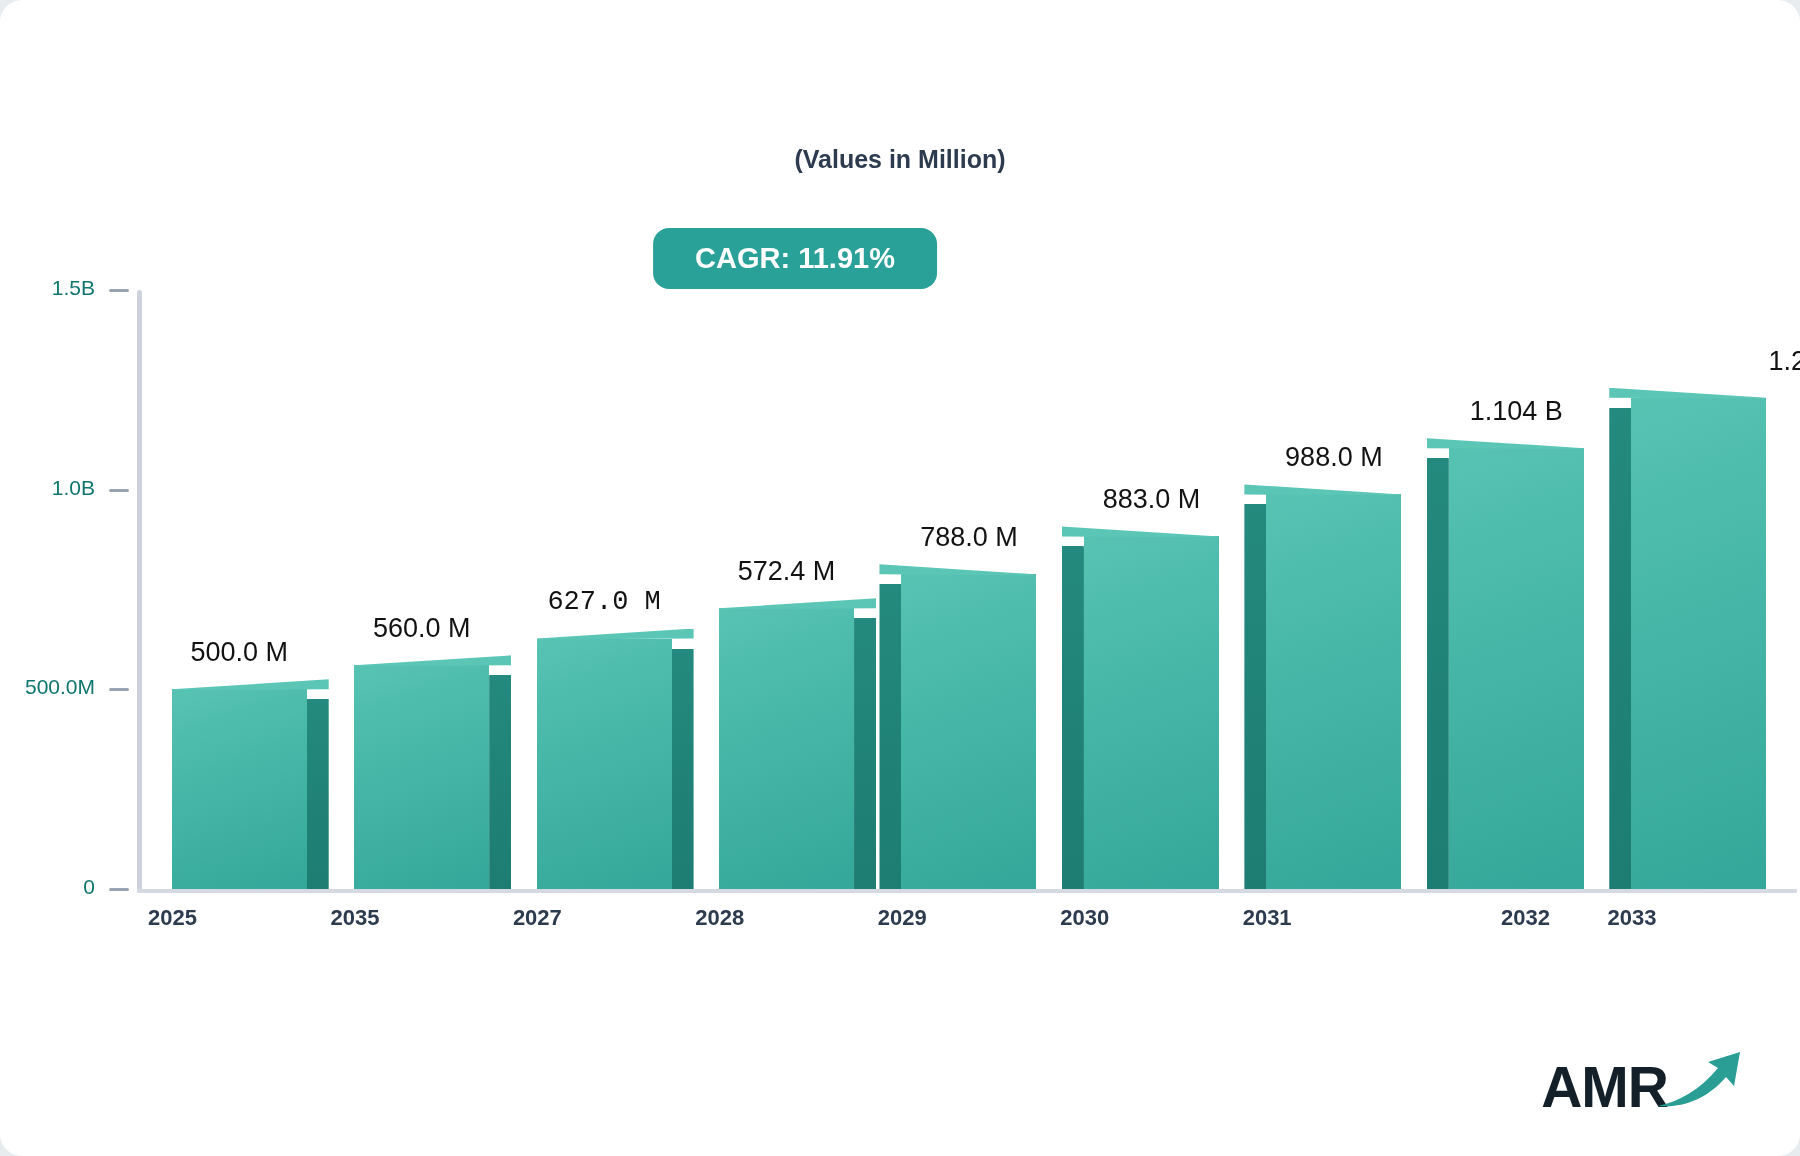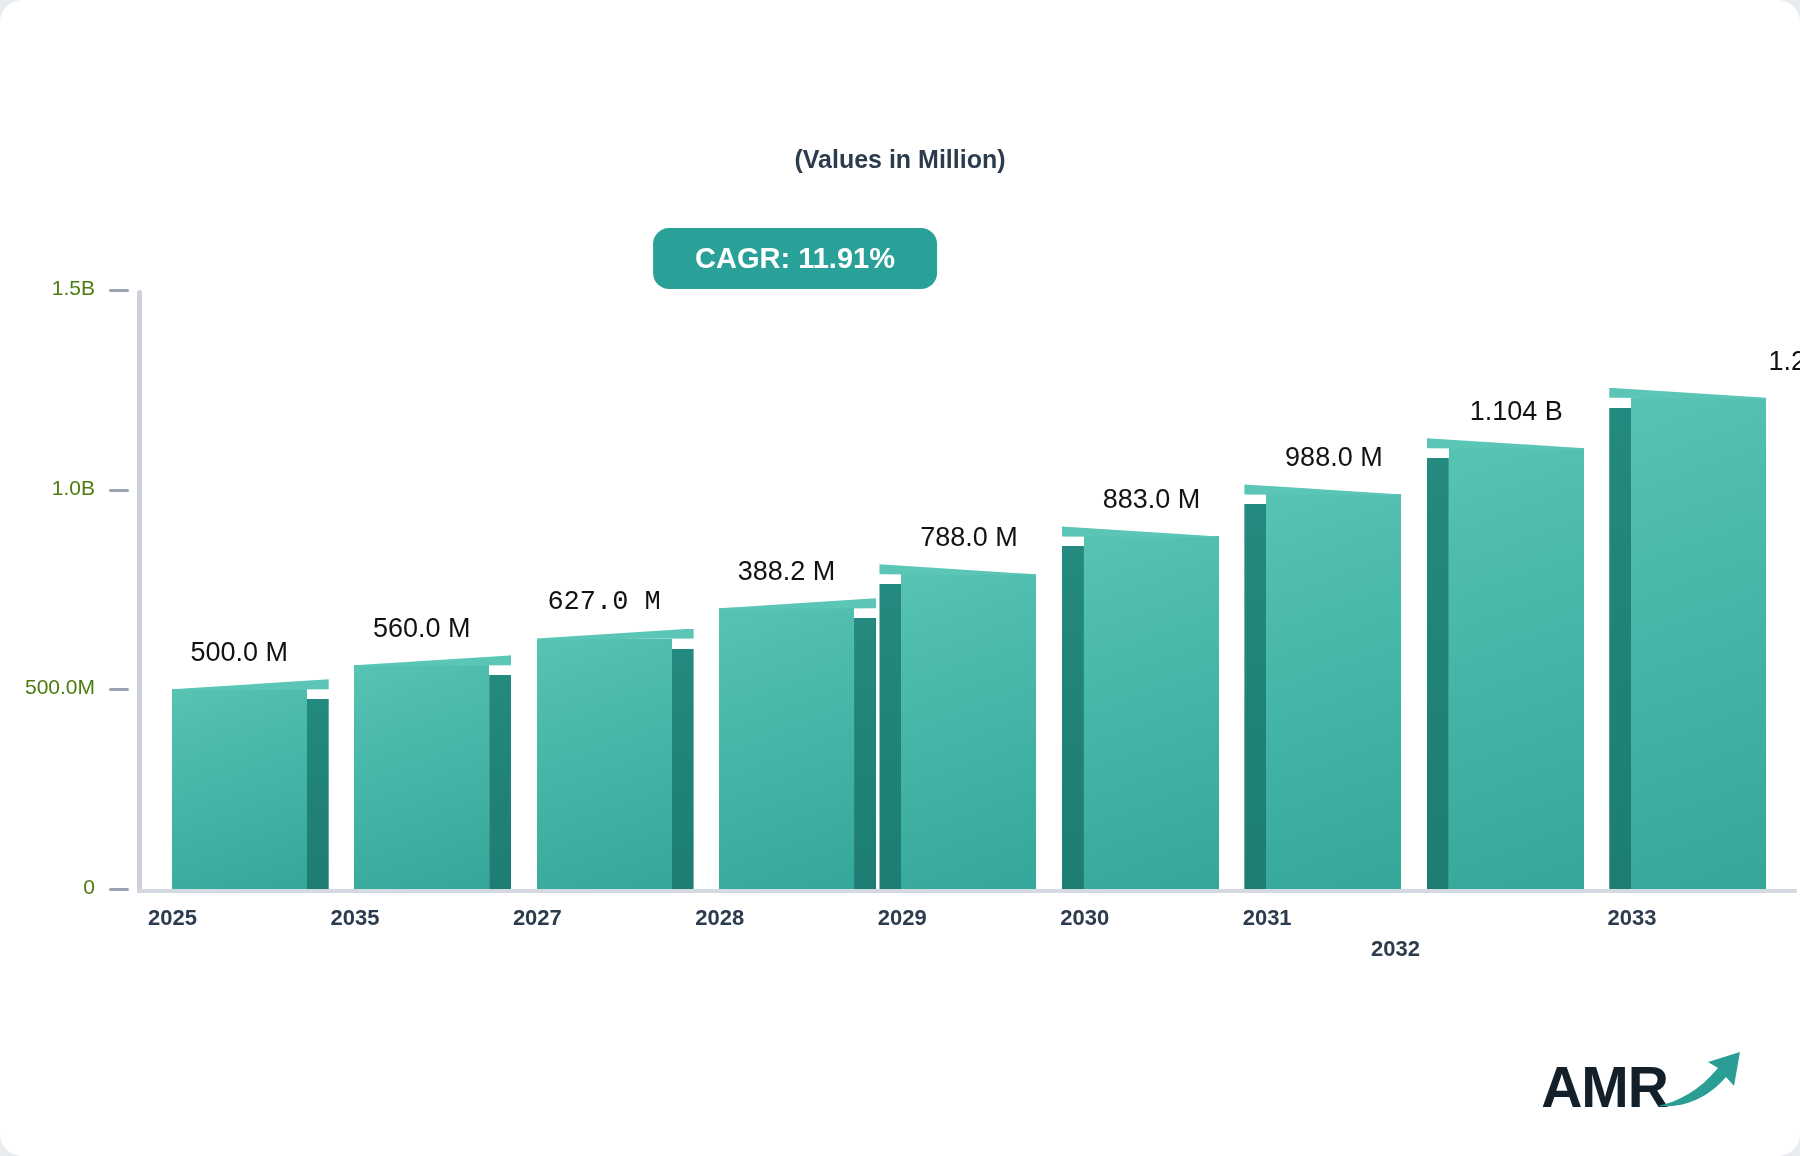--- a/index.html
+++ b/index.html
@@ -39,21 +39,21 @@
   #yaxis-line{
     position:absolute;left:137px;top:290px;width:5px;height:602px;
     background:#ccd1dc;border-radius:3px;
   }
   #xaxis-line{
     position:absolute;left:137px;top:889px;width:1660px;height:4px;
     background:#d5d9e2;
   }
   .ytick-label{
     position:absolute;right:0;width:95px;text-align:right;
-    font-size:21px;color:#4d7c0f;font-weight:500;
+    font-size:21px;color:#0f766e;font-weight:500;
   }
   .ytick-dash{
     position:absolute;width:20px;height:3px;background:#9aa3b2;border-radius:2px;
   }
 
   
   .bar-wrap{position:absolute;bottom:0;}
   .bar-face{
     position:absolute;left:0;bottom:0;width:100%;
     background:linear-gradient(160deg,#57c3b3 0%,#45b6a7 45%,#35a79a 100%);
@@ -124,21 +124,21 @@
           <div class="bar-face" style="height: 250.382px;"></div>
           <div class="bar-side" style="height: 240.382px; left: 135.009px; clip-path: polygon(0px 0px, 100% -14px, 100% 100%, 0px 100%);"></div>
           <div class="bar-top" style="top: -10px; height: 11px; left: 0px; width: 157.009px; clip-path: polygon(0px 10px, 100% 0px, 100% 10px, 0px 11px);"></div>
         </div>
         <div class="bar-label" style="position: absolute; left: 604.111px; top: 586.618px; bottom: auto; font-family: Liberation Mono, monospace;">627.0 M</div>
         <div class="bar-wrap" style="left: 719.051px; width: 135.009px; top: 608.269px; height: 280.731px; bottom: auto;">
           <div class="bar-face" style="height: 280.731px;"></div>
           <div class="bar-side" style="height: 270.731px; left: 135.009px; clip-path: polygon(0px 0px, 100% -14px, 100% 100%, 0px 100%);"></div>
           <div class="bar-top" style="top: -10px; height: 11px; left: 0px; width: 157.009px; clip-path: polygon(0px 10px, 100% 0px, 100% 10px, 0px 11px);"></div>
         </div>
-        <div class="bar-label" style="position: absolute; left: 786.556px; top: 556.269px; bottom: auto;">388.2 M</div>
+        <div class="bar-label" style="position: absolute; left: 786.556px; top: 556.269px; bottom: auto;">572.4 M</div>
         <div class="bar-wrap" style="left: 901.496px; width: 135.009px; top: 574.325px; height: 314.675px; bottom: auto;">
           <div class="bar-face" style="height: 314.675px;"></div>
           <div class="bar-side" style="height: 304.675px; left: -22px; clip-path: polygon(0px -14px, 100% 0px, 100% 100%, 0px 100%);"></div>
           <div class="bar-top" style="top: -10px; height: 11px; left: -22px; width: 157.009px; clip-path: polygon(0px 0px, 100% 10px, 100% 11px, 0px 10px);"></div>
         </div>
         <div class="bar-label" style="position: absolute; left: 969px; top: 522.325px; bottom: auto;">788.0 M</div>
         <div class="bar-wrap" style="left: 1083.94px; width: 135.009px; top: 536.389px; height: 352.611px; bottom: auto;">
           <div class="bar-face" style="height: 352.611px;"></div>
           <div class="bar-side" style="height: 342.611px; left: -22px; clip-path: polygon(0px -14px, 100% 0px, 100% 100%, 0px 100%);"></div>
           <div class="bar-top" style="top: -10px; height: 11px; left: -22px; width: 157.009px; clip-path: polygon(0px 0px, 100% 10px, 100% 11px, 0px 10px);"></div>
@@ -164,21 +164,21 @@
         <div class="bar-label" style="position: absolute; left: 1780px; top: 345.82px; bottom: auto; margin-left: 35px;">1.230 B</div>
       </div>
     <div id="xticks">
         <div class="xtick-label" style="left: 148px; width: 182.444px;">2025</div>
         <div class="xtick-label" style="left: 330.444px; width: 182.444px;">2035</div>
         <div class="xtick-label" style="left: 512.889px; width: 182.444px;">2027</div>
         <div class="xtick-label" style="left: 695.333px; width: 182.444px;">2028</div>
         <div class="xtick-label" style="left: 877.778px; width: 182.444px;">2029</div>
         <div class="xtick-label" style="left: 1060.22px; width: 182.444px;">2030</div>
         <div class="xtick-label" style="left: 1242.67px; width: 182.444px;">2031</div>
-        <div class="xtick-label" style="left: 1371px; width: 182.444px; margin-top: 31px;">2032</div>
+        <div class="xtick-label" style="left: 1501px; width: 182.444px;">2032</div>
         <div class="xtick-label" style="left: 1607.56px; width: 182.444px;">2033</div>
       </div>
   </div>
 
   <div id="logo">
     <span id="logo-text">AMR</span>
     <span id="logo-arrow">
       <svg width="86" height="64" viewBox="0 0 86 64">
         <path d="M2 60 C22 56 44 44 62 22 L52 16 L84 6 L78 40 L70 31 C50 54 26 62 2 60 Z" fill="#2a9d94"></path>
       </svg>

